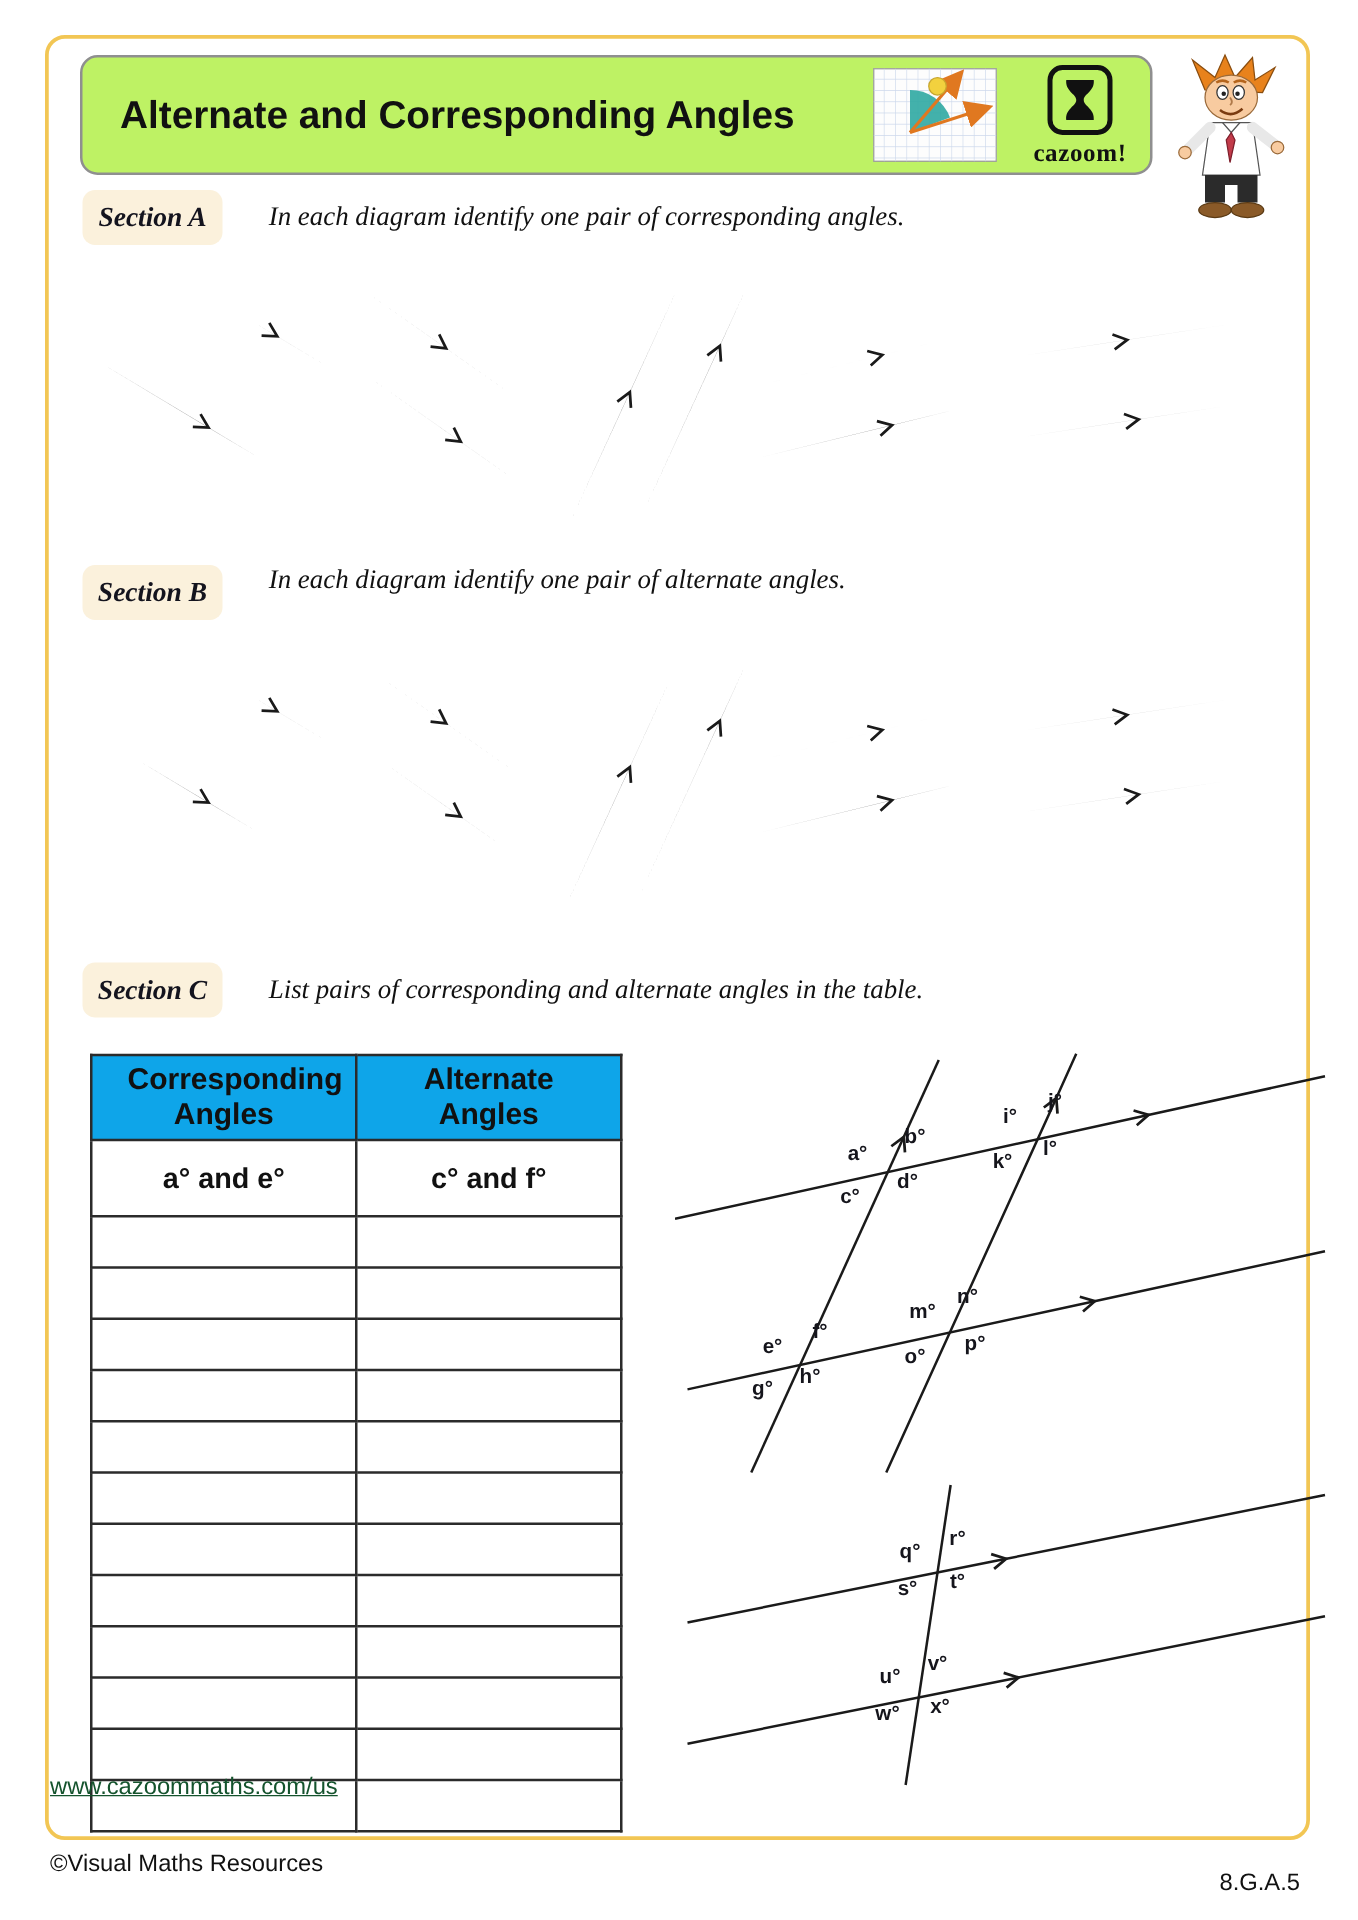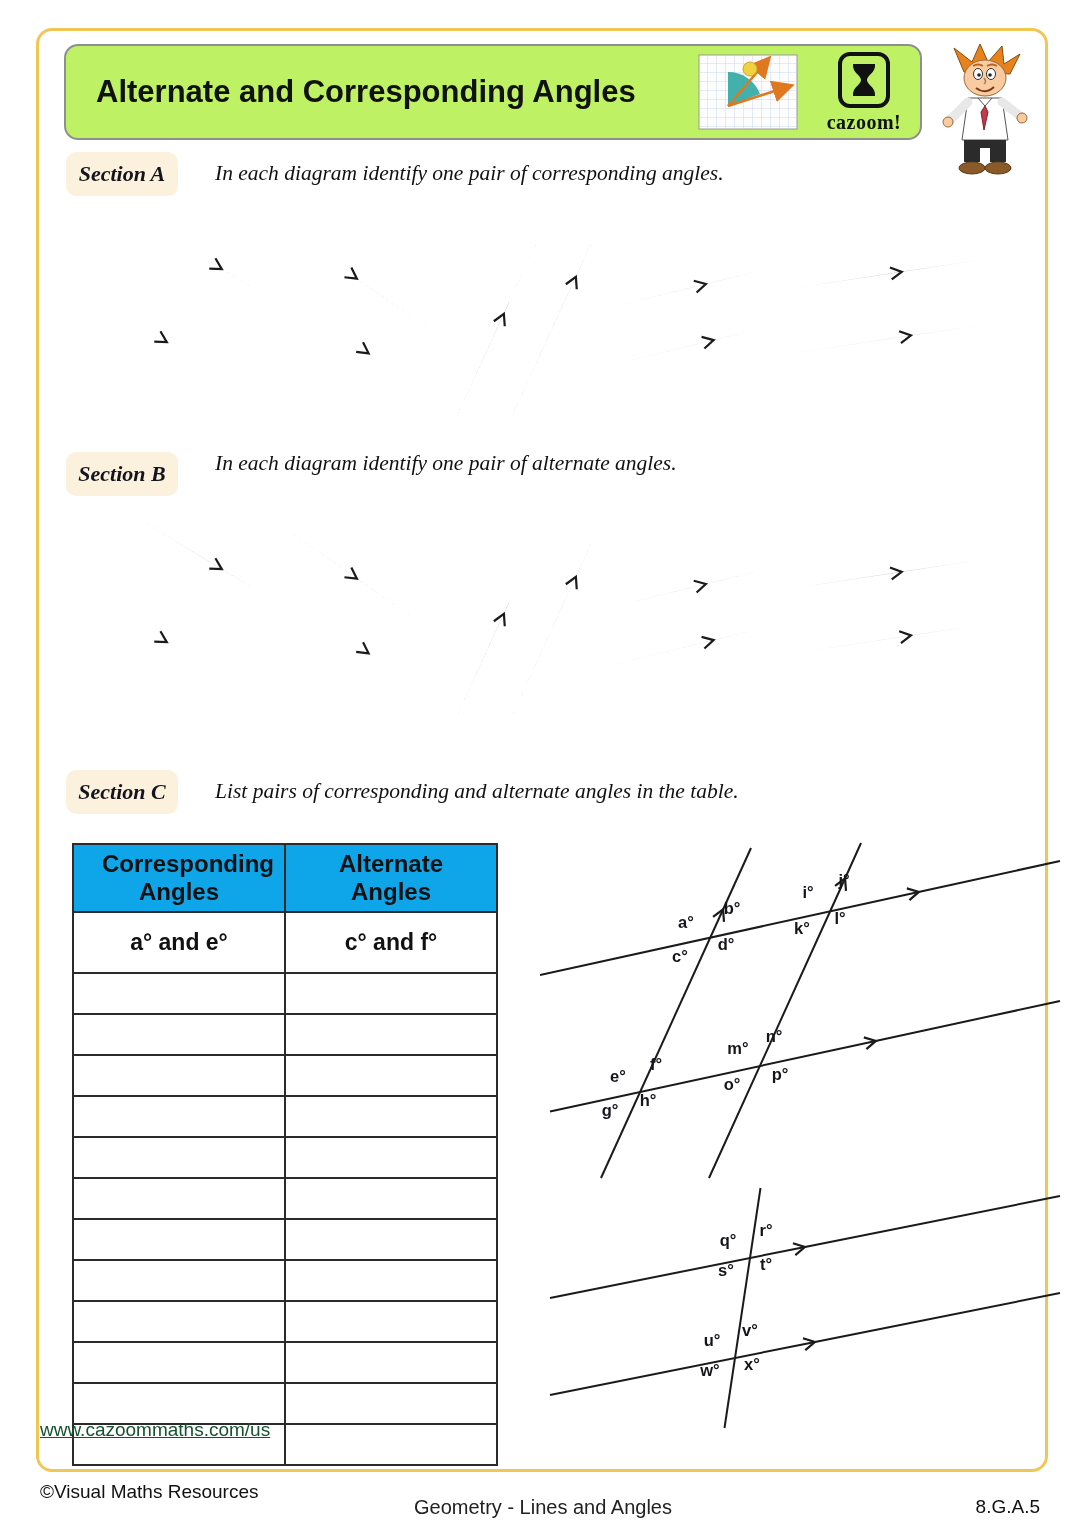--- a/index.html
+++ b/index.html
@@ -277,16 +277,15 @@
     <text class="angle-label" x="226" y="432" text-anchor="middle">t°</text>
 
     <text class="angle-label" x="172" y="508" text-anchor="middle">u°</text>
     <text class="angle-label" x="210" y="498" text-anchor="middle">v°</text>
     <text class="angle-label" x="170" y="538" text-anchor="middle">w°</text>
     <text class="angle-label" x="212" y="532" text-anchor="middle">x°</text>
   </svg>
 
   <div class="f-copy">©Visual Maths Resources</div>
   <a class="f-link">www.cazoommaths.com/us</a>
-  <div class="f-center">Geometry - Lines and Angles</div>
   <div class="f-code">8.G.A.5</div>
 
 </div>
 
 </body></html>

